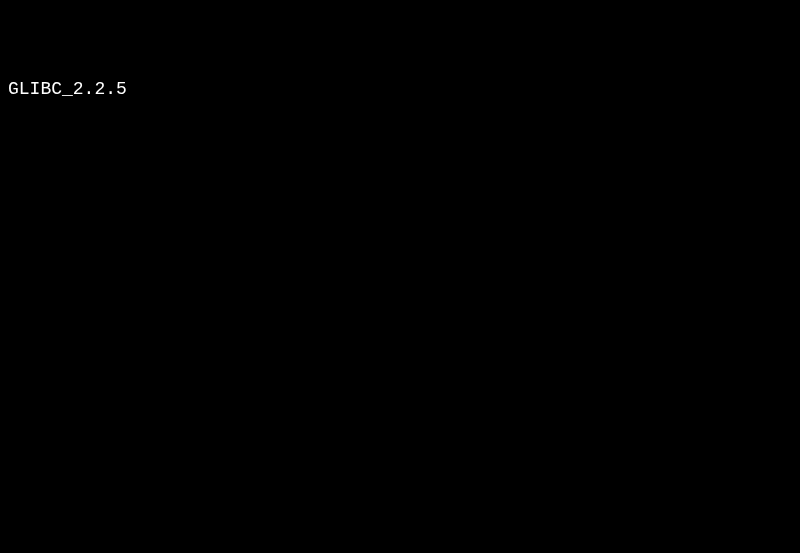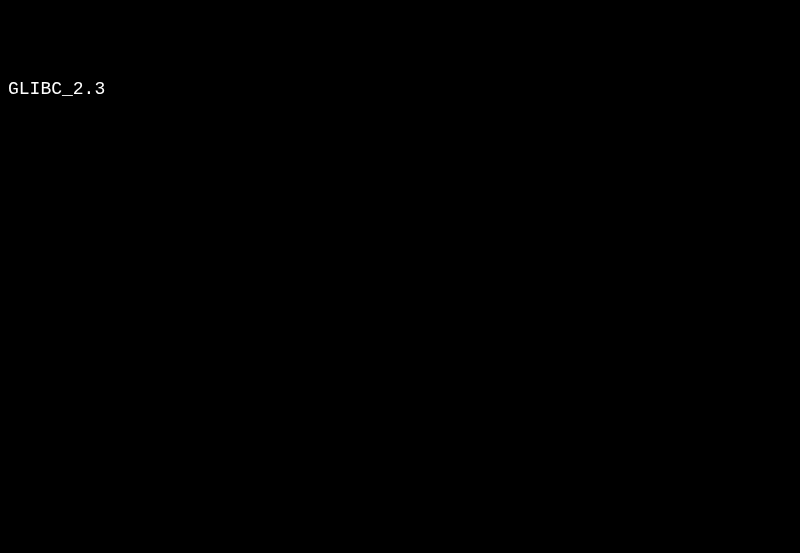--- a/index.html
+++ b/index.html
@@ -22,21 +22,21 @@
       white-space: pre;
     }
     .line {
       display: block;
     }
   </style>
 </head>
 <body>
 
 <div class="terminal">
-  <div class="line">GLIBC_2.3</div>
+  <div class="line">GLIBC_2.2.5</div>
   
   
   
   
   
   
   
   
   
   

